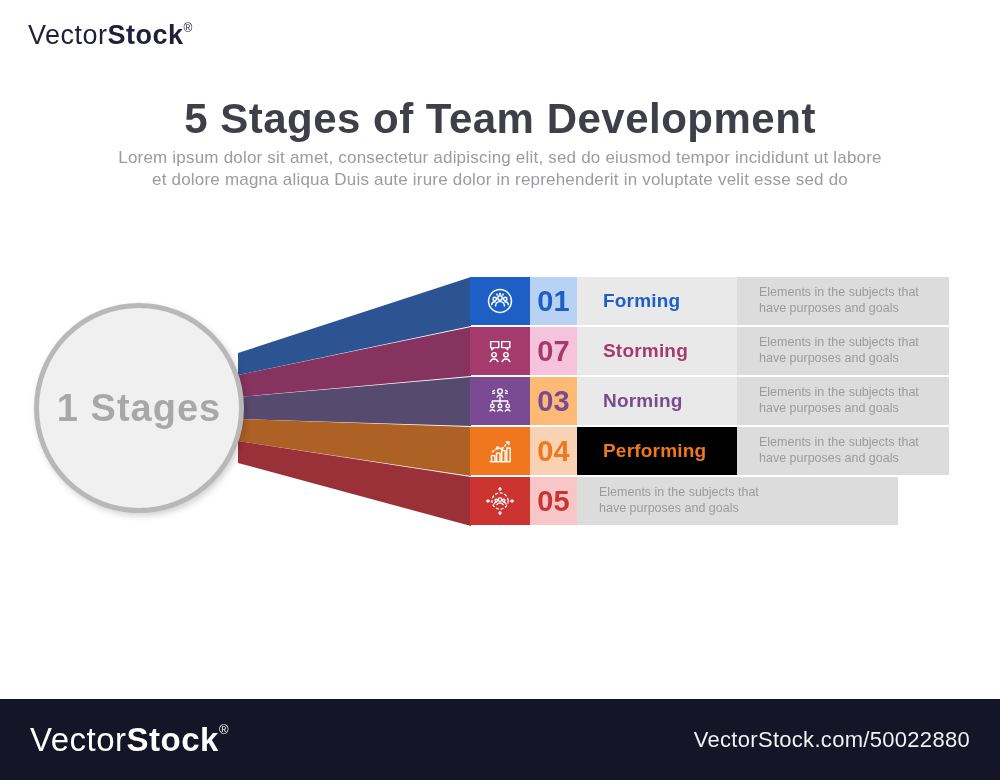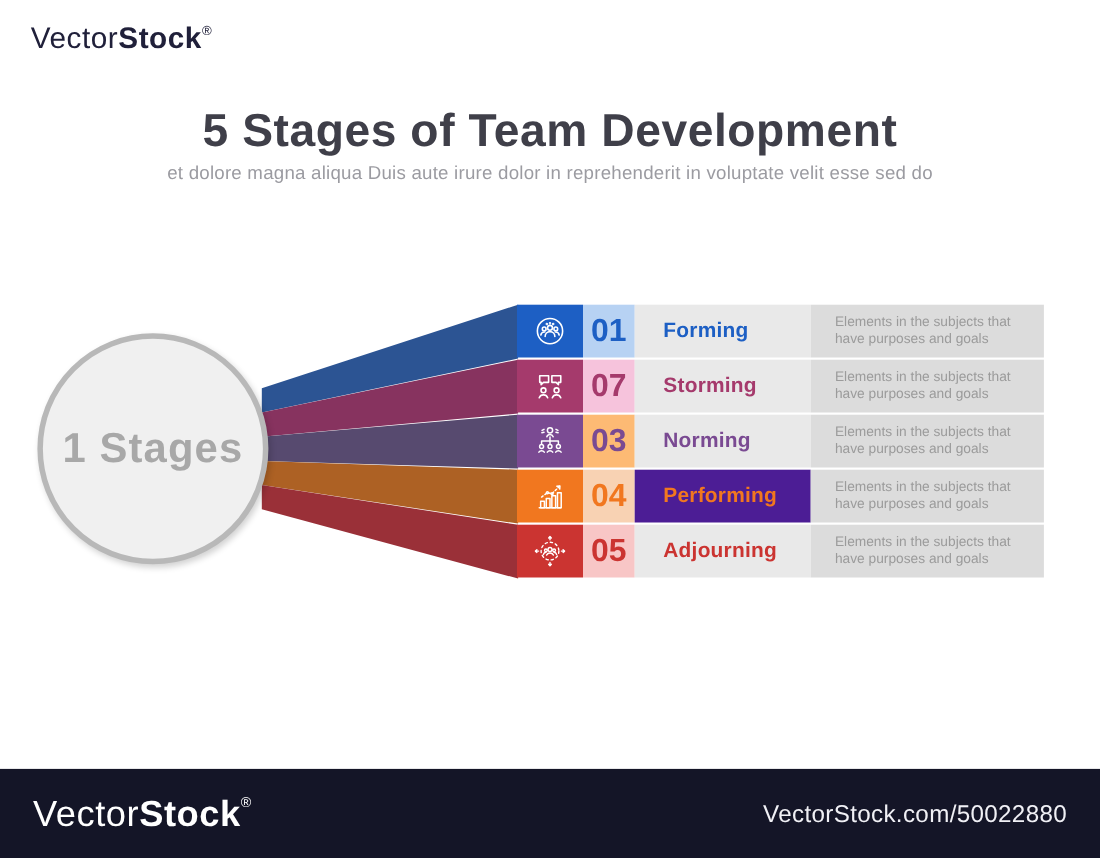--- a/index.html
+++ b/index.html
@@ -54,20 +54,21 @@
 </style>
 </head>
 <body>
 
 <div class="wm-top">
   <span class="wm-light">Vector</span><span class="wm-bold">Stock</span><span class="wm-reg">®</span>
 </div>
 
 <div class="title">5 Stages of Team Development</div>
 <div class="subtitle">
+  <div>Lorem ipsum dolor sit amet, consectetur adipiscing elit, sed do eiusmod tempor incididunt ut labore</div>
   <div>et dolore magna aliqua Duis aute irure dolor in reprehenderit in voluptate velit esse sed do</div>
 </div>
 
 <svg class="bands" id="bands-svg" width="1000" height="780" viewBox="0 0 1000 780">
     <polygon points="238,353 471,277 471,326 238,375" fill="#2c5493"></polygon>
     <polygon points="238,375 471,327 471,376 238,397" fill="#87335f"></polygon>
     <polygon points="238,397 471,377 471,426 238,419" fill="#574a6f"></polygon>
     <polygon points="238,419 471,427 471,476 238,441" fill="#ad6124"></polygon>
     <polygon points="238,441 471,477 471,526 238,463" fill="#9a3038"></polygon>
   </svg>
@@ -144,39 +145,38 @@
           <rect x="16" y="22.5" width="4" height="10"></rect>
           <rect x="22" y="19.5" width="4" height="13"></rect>
           <rect x="28" y="16.5" width="4" height="16"></rect>
           <path d="M11 21l6.2-4.6 5 1L30 9.6" stroke-dasharray="2 2.4"></path>
           <circle cx="17.2" cy="16.4" r="1.1"></circle>
           <circle cx="22.2" cy="17.4" r="1.1"></circle>
           <path d="M30.6 9.2l-3.3.2M30.6 9.2l-.2 3.3"></path>
         </svg>
       </div>
       <div class="num-box" style="background: rgb(248, 210, 179); color: rgb(241, 119, 31);">04</div>
-      <div class="name-box" style="background: #4c1d95; color: rgb(241, 119, 31);">Performing</div>
+      <div class="name-box" style="background: #000000; color: rgb(241, 119, 31);">Performing</div>
       <div class="desc-box" style="background: rgb(220, 220, 220);">
         <div class="desc-text">Elements in the subjects that have purposes and goals</div>
       </div>
     </div>
     <div class="row">
       <div class="icon-box" style="background: rgb(203, 52, 49);">
         <svg viewBox="0 0 40 40" fill="none" stroke="#fff" stroke-width="1.5" stroke-linecap="round" stroke-linejoin="round">
           <circle cx="20" cy="20" r="9.5" stroke-dasharray="2.4 3.2"></circle>
           <circle cx="20" cy="18.3" r="2.1"></circle>
           <path d="M16.3 24.3a4.2 4.2 0 0 1 7.4 0"></path>
           <circle cx="15.6" cy="19.2" r="1.5"></circle>
           <circle cx="24.4" cy="19.2" r="1.5"></circle>
           <path d="M12.9 23.7a3.3 3.3 0 0 1 2.8-2.4M27.1 23.7a3.3 3.3 0 0 0-2.8-2.4"></path>
           <path d="M20 7.8V4.6M18.6 6L20 4.4 21.4 6M20 32.2v3.2M18.6 34L20 35.6 21.4 34M7.8 20H4.6M6 18.6 4.4 20 6 21.4M32.2 20h3.2M34 18.6 35.6 20 34 21.4"></path>
         </svg>
       </div>
       <div class="num-box" style="background: rgb(248, 198, 198); color: rgb(203, 52, 49);">05</div>
-      <div class="name-box" style="background: rgb(233, 233, 233); color: rgb(203, 52, 49);">Adjourning</div>
       <div class="desc-box" style="background: rgb(220, 220, 220);">
         <div class="desc-text">Elements in the subjects that have purposes and goals</div>
       </div>
     </div>
   </div>
 
 <div class="footer" id="footer-bar" style="background: rgb(20, 21, 39);">
   <div class="footer-logo">
     <span class="wm-light">Vector</span><span class="wm-bold">Stock</span><span class="wm-reg">®</span>
   </div>

